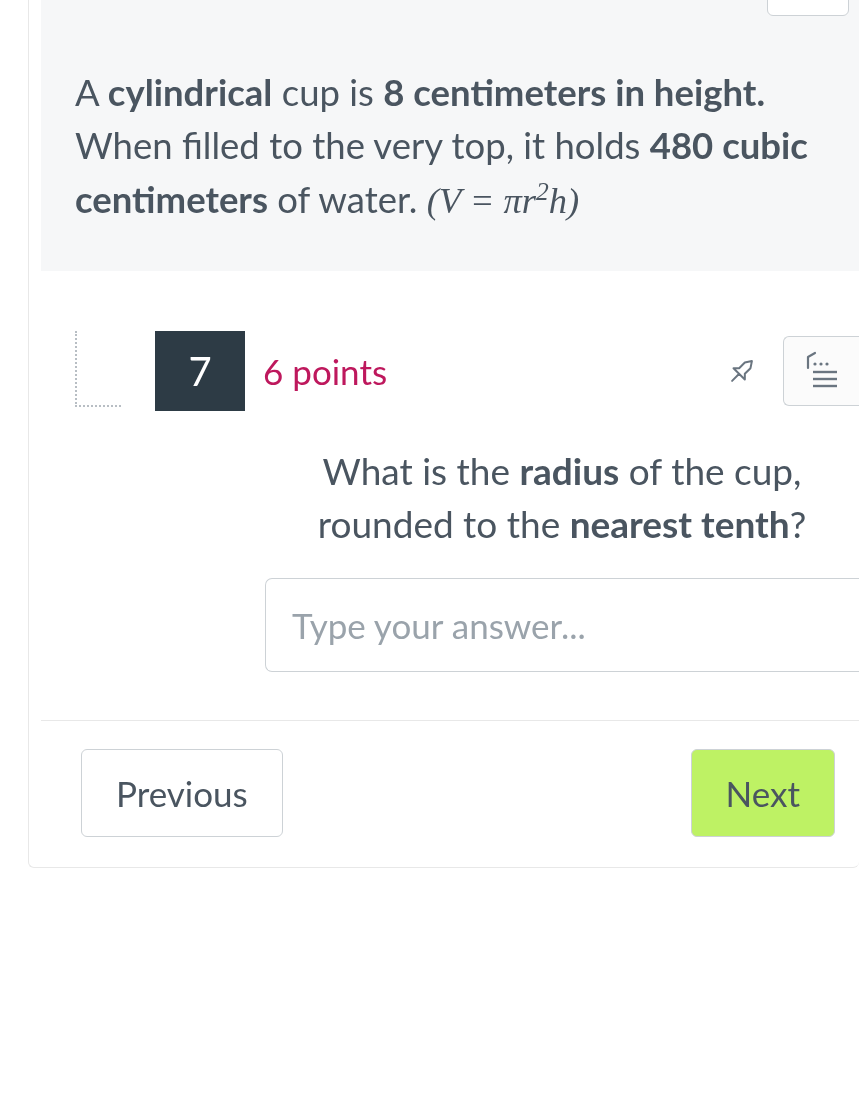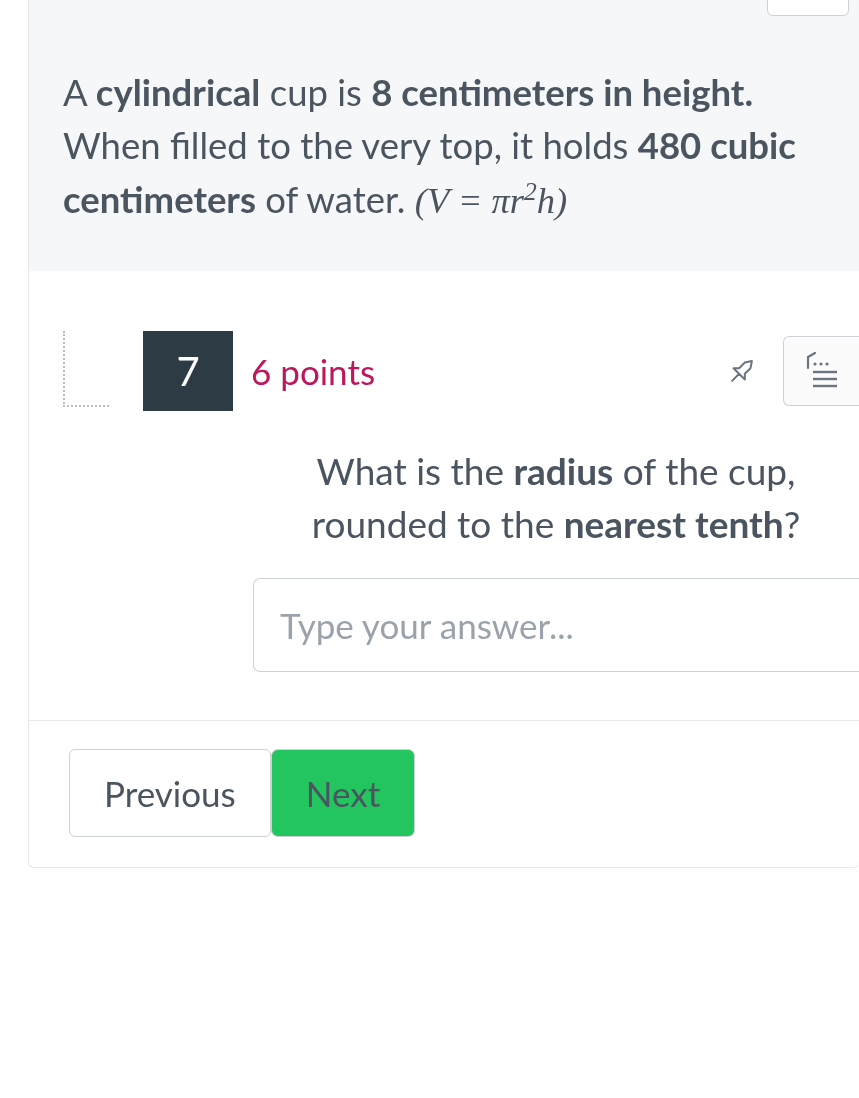--- a/index.html
+++ b/index.html
@@ -11,20 +11,21 @@
     height: 1098px;
     overflow: hidden;
   }
   .card {
     margin-left: 28px;
     background: #ffffff;
     border: 1px solid #e8e8e8;
     border-top: none;
     border-right: none;
     border-radius: 0 0 6px 6px;
+    padding-left: 12px;
   }
   .context-area {
     background: #f6f7f8;
     padding: 0 34px 44px 34px;
     position: relative;
   }
   .top-icon-btn {
     position: absolute;
     top: -44px;
     right: 10px;
@@ -130,34 +131,34 @@
     font-size: 35px;
     padding: 0 26px;
     color: #a21caf;
     font-family: inherit;
   }
   .answer-input::placeholder { color: #9aa3ab; }
   .footer {
     border-top: 1px solid #e8e8e8;
     padding: 28px 24px 30px 40px;
     display: flex;
+    justify-content: space-between;
   }
   .btn {
     font-size: 35px;
     color: #4a5560;
     border: 1px solid #cdd2d6;
     border-radius: 6px;
     padding: 22px 34px;
     background: #ffffff;
     cursor: pointer;
     font-family: inherit;
   }
   .btn.next {
-    background: #22c55e;
-    border-radius: 7px;
+    background: #bef264;
   }
 </style>
 </head>
 <body>
 
 <div class="card">
 
   <div class="context-area">
     <div class="top-icon-btn">
       <svg width="44" height="30" viewBox="0 0 44 30">

